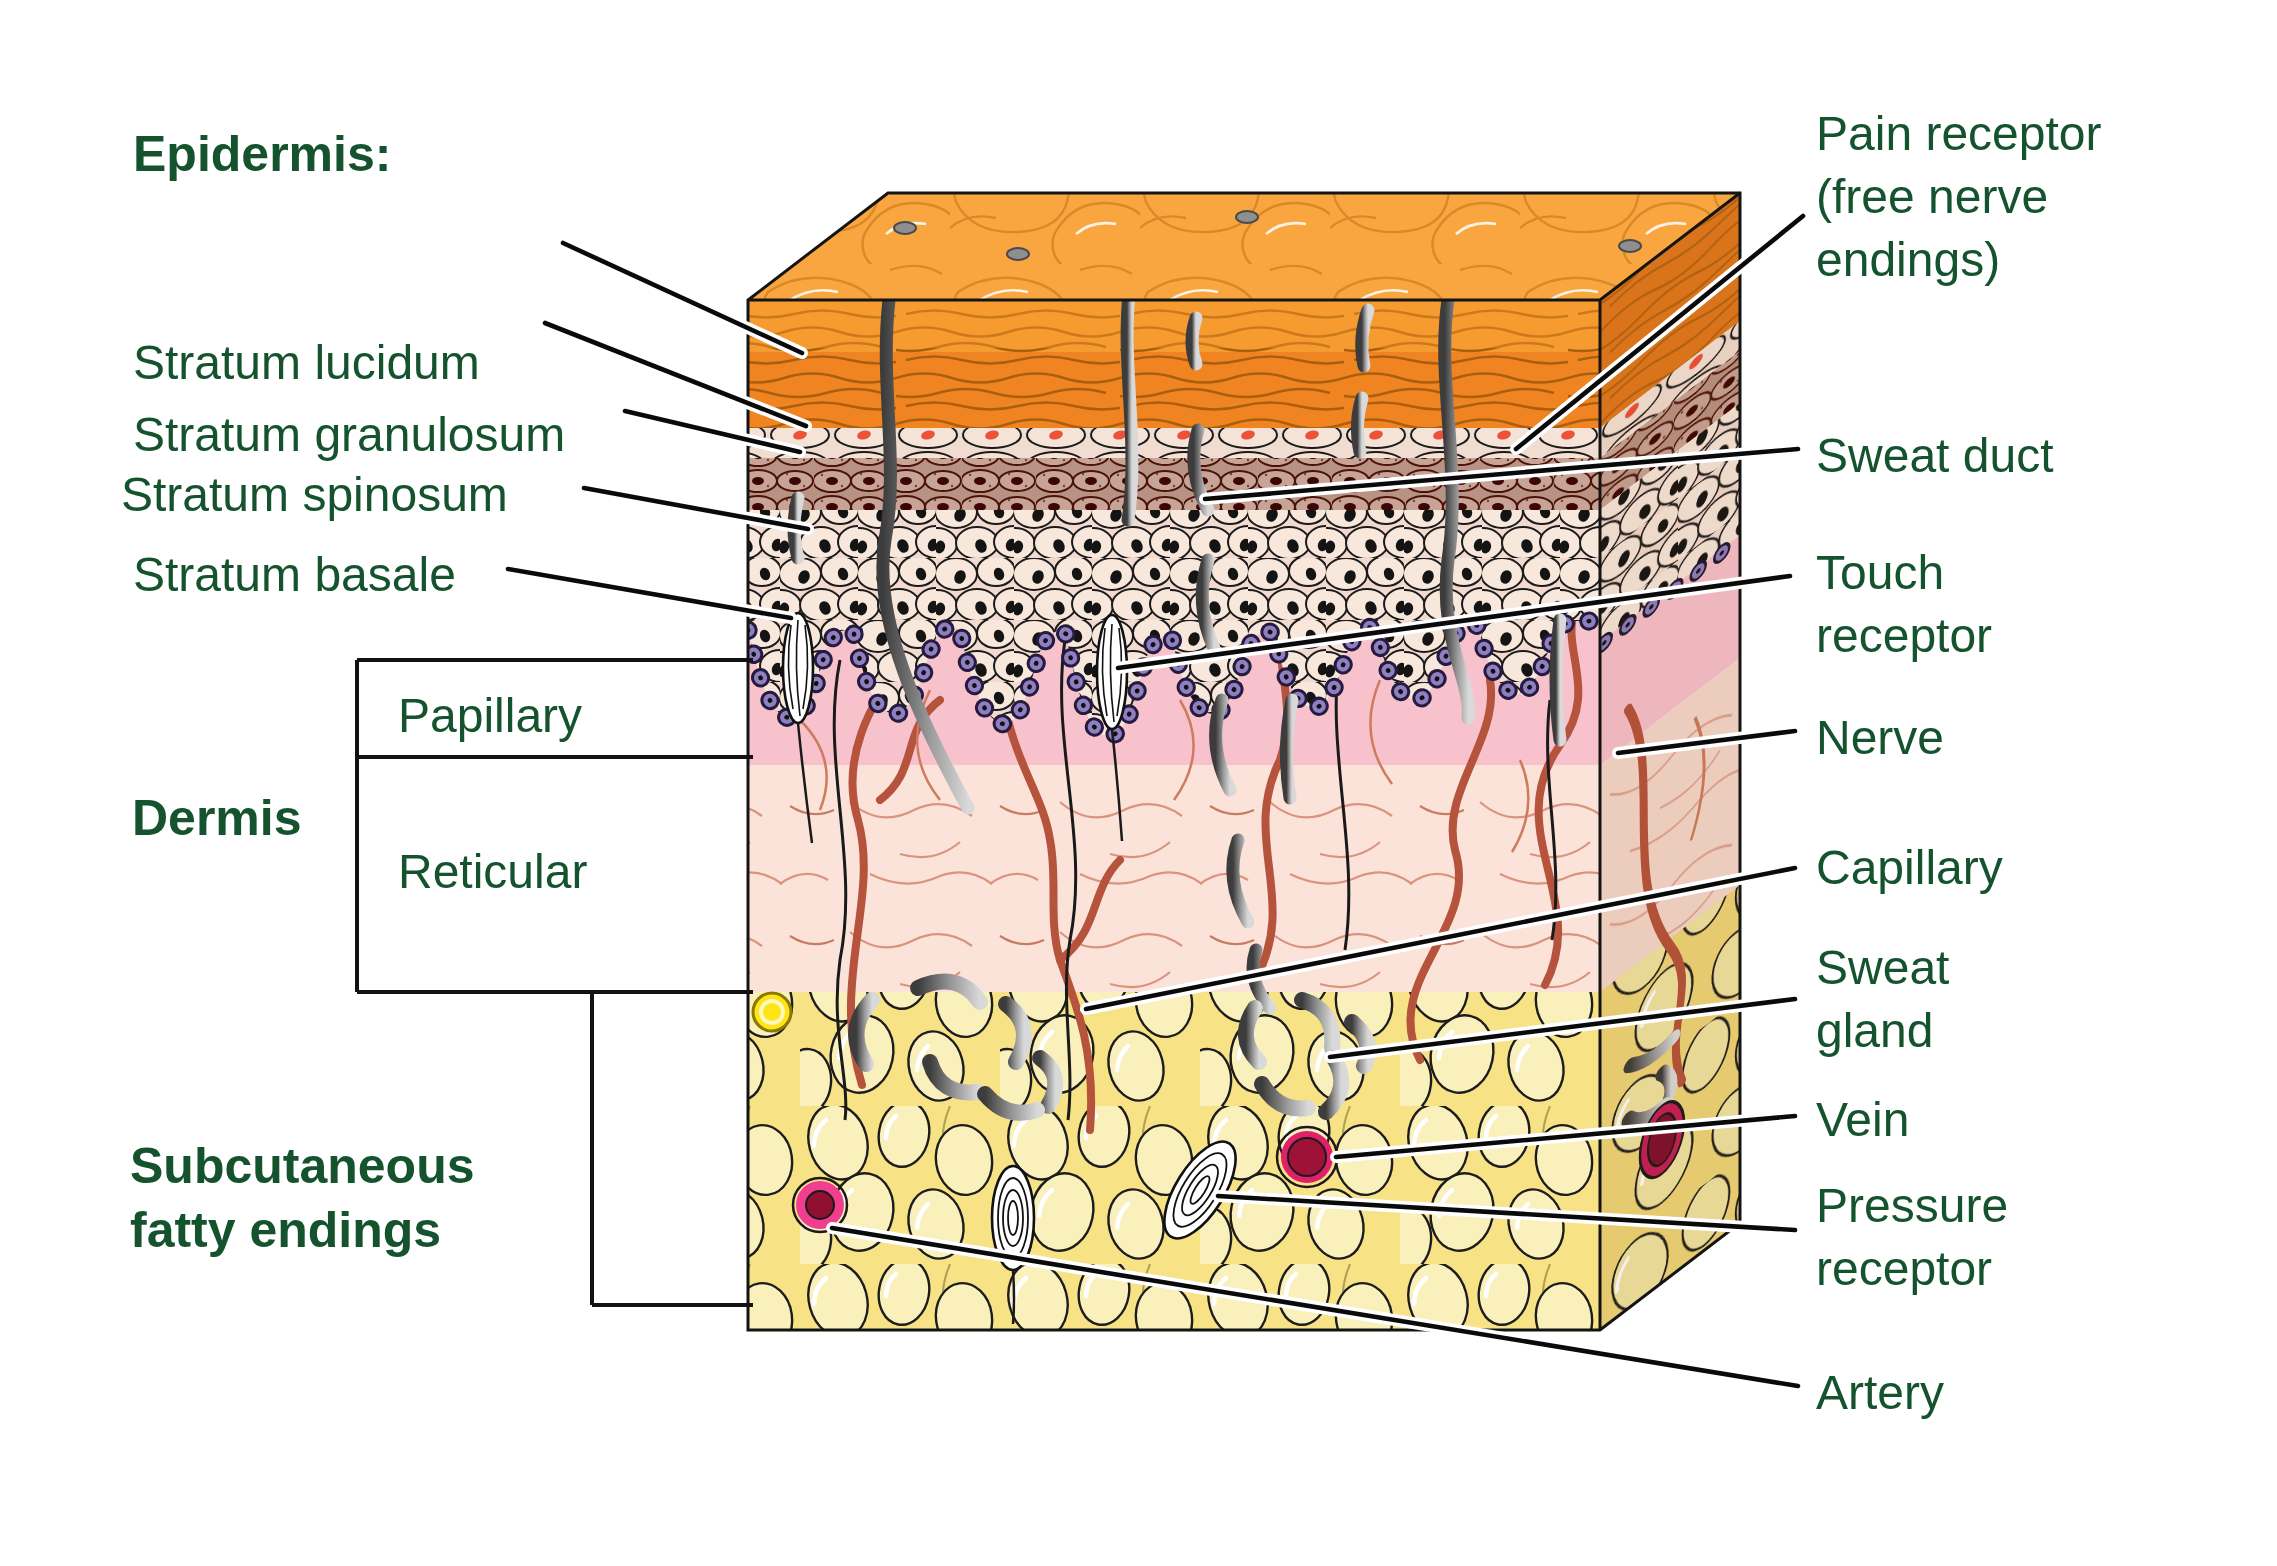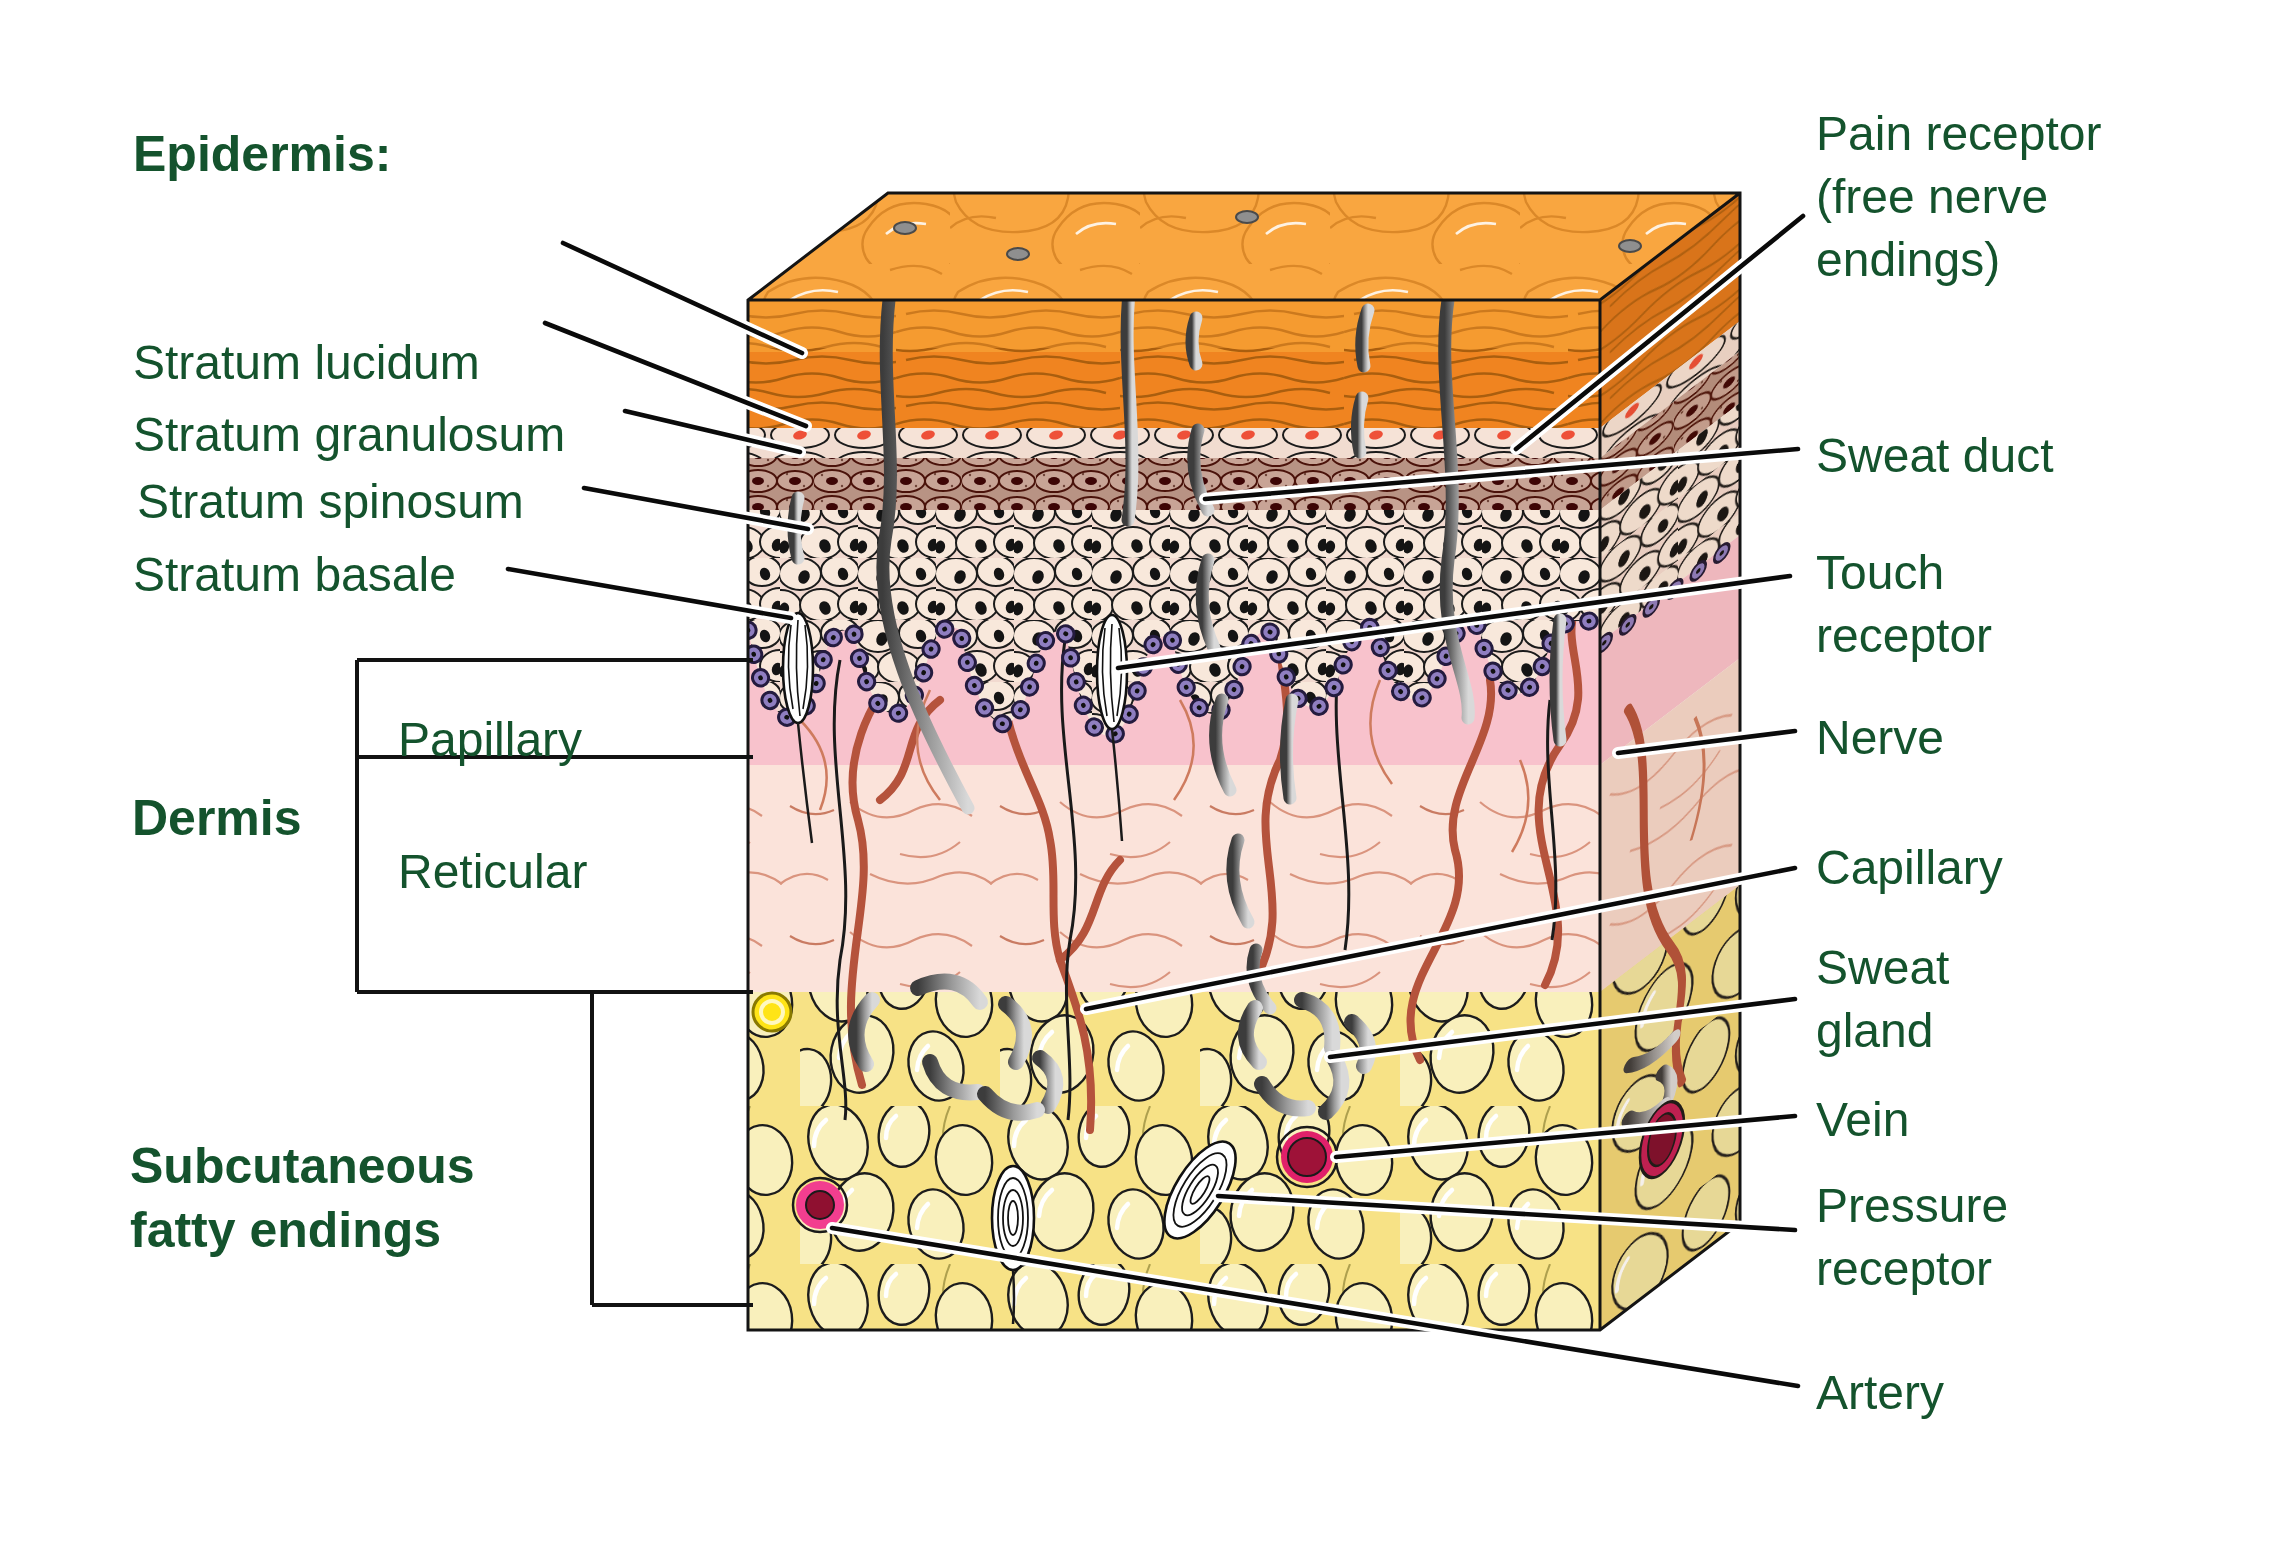--- a/index.html
+++ b/index.html
@@ -380,25 +380,25 @@
       <path d="M1795,1116 L1336,1157"></path>
       <path d="M1795,1230 L1218,1196"></path>
       <path d="M1798,1386 L832,1228"></path>
     </g>
   </g>
 </svg>
 
 <div class="lbl bold" style="left:133px;top:122px;">Epidermis:</div>
 <div class="lbl" style="left:133px;top:298px;margin-top:33px;">Stratum lucidum</div>
 <div class="lbl" style="left:133px;top:381px;margin-top:22px;">Stratum granulosum</div>
-<div class="lbl" style="left:137px;top:463px;margin-top:7px;">Stratum spinosum</div>
+<div class="lbl" style="left:121px;top:463px;">Stratum spinosum</div>
 <div class="lbl" style="left:133px;top:543px;">Stratum basale</div>
 
 <div class="lbl bold" style="left:132px;top:786px;">Dermis</div>
-<div class="lbl" style="left:398px;top:708px;">Papillary</div>
+<div class="lbl" style="left:398px;top:684px;">Papillary</div>
 <div class="lbl" style="left:398px;top:840px;">Reticular</div>
 
 <div class="lbl bold" style="left:130px;top:1134px;">
   <div>Subcutaneous</div>
   <div>fatty endings</div>
 </div>
 
 <div class="lbl" style="left:1816px;top:102px;">
   <div>Pain receptor</div>
   <div>(free nerve</div>

